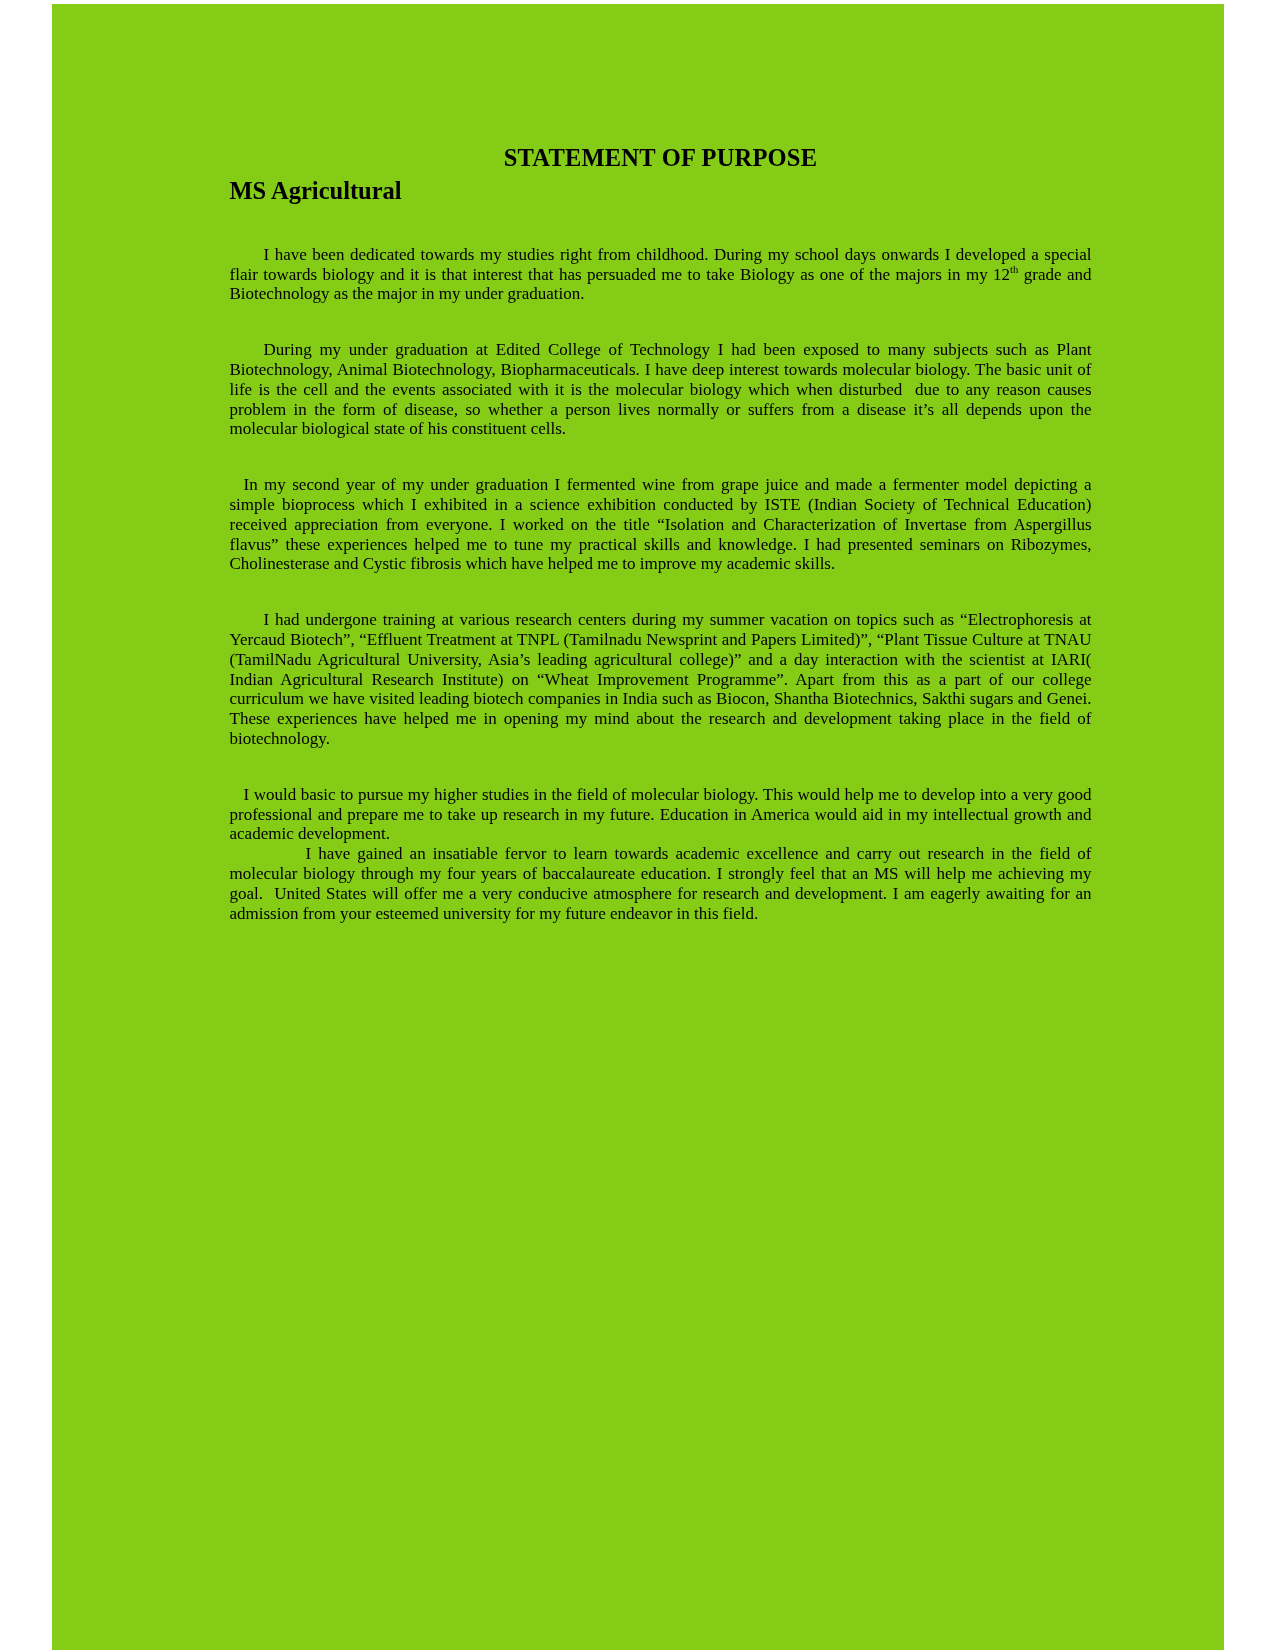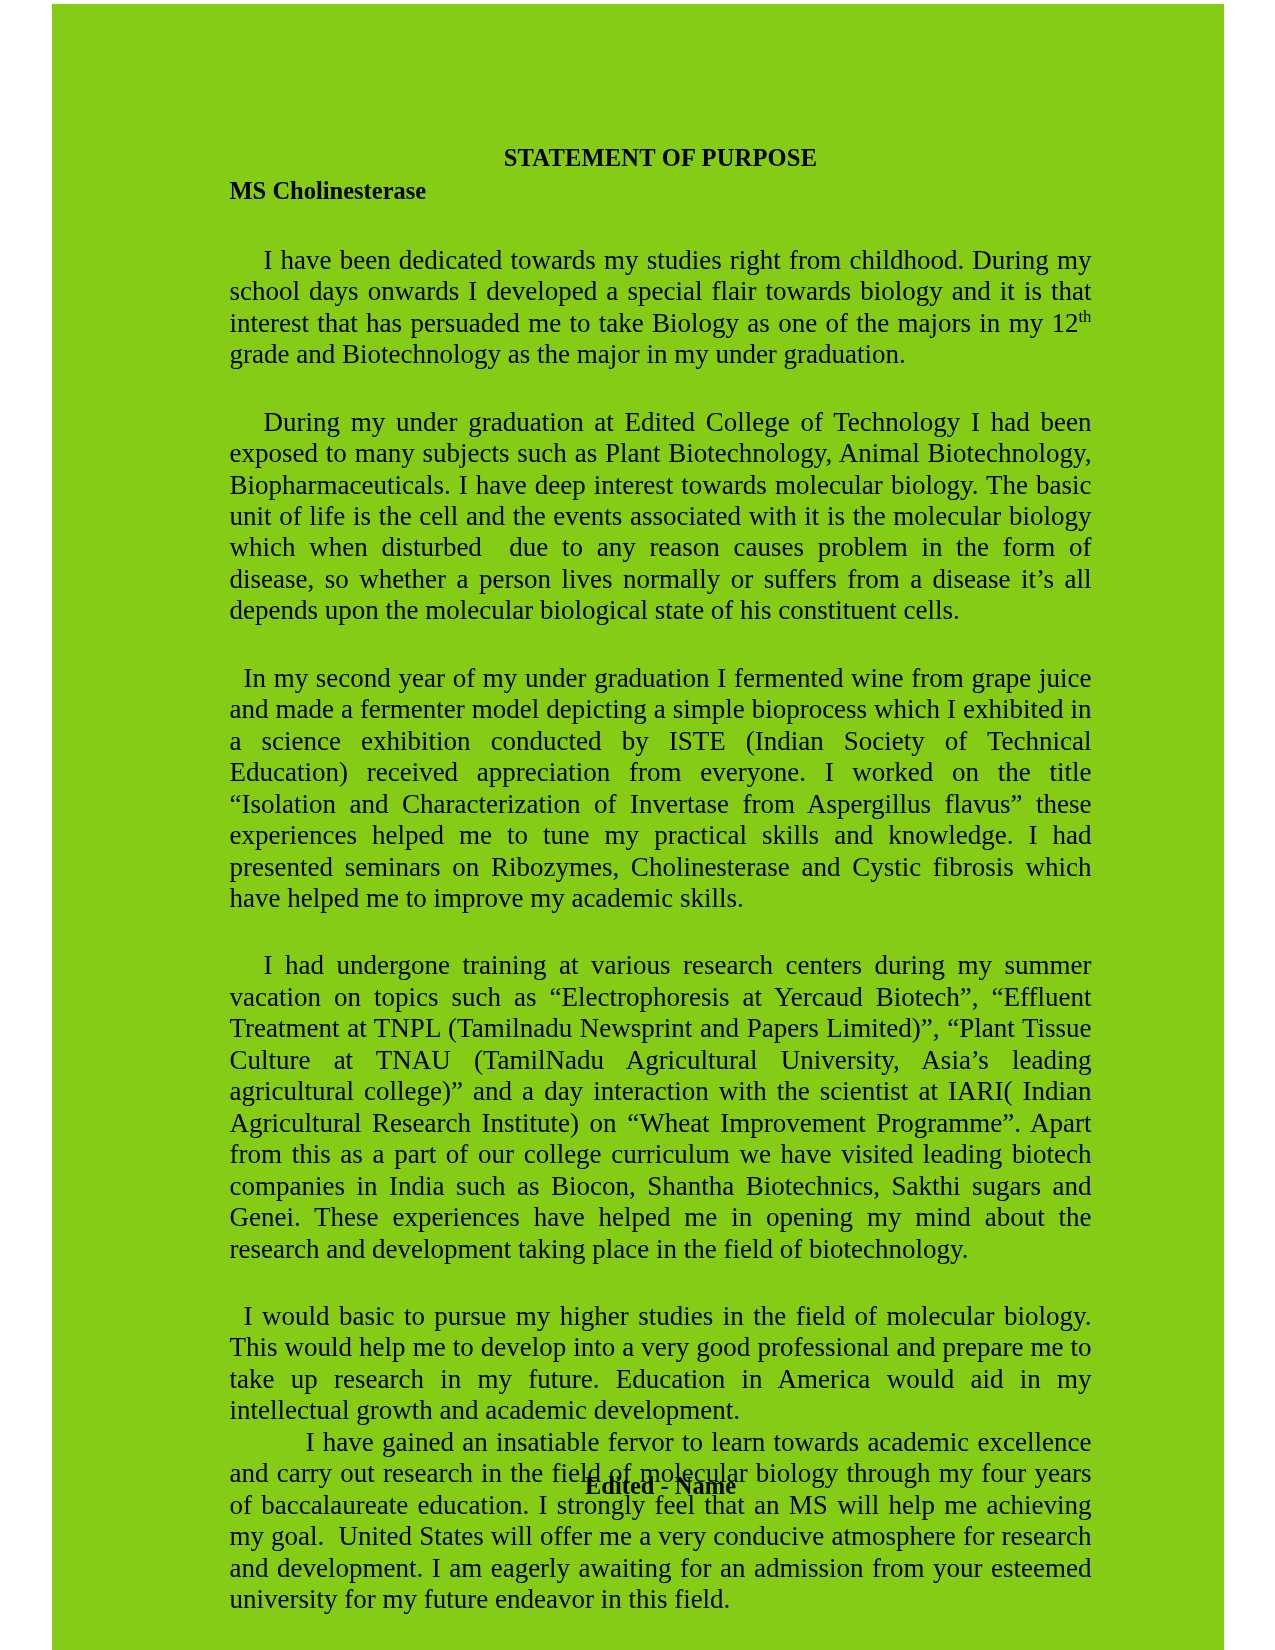--- a/index.html
+++ b/index.html
@@ -35,21 +35,21 @@
     margin: 0 0 4px 0;
   }
   .doc-subtitle {
     text-align: left;
     font-weight: bold;
     font-size: 24.5px;
     line-height: 1.18;
     margin: 0;
   }
   p.para {
-    font-size: 27px;
+    font-size: 17px;
     line-height: 1.165;
     text-align: justify;
     text-justify: inter-word;
     margin: 0;
     -webkit-hyphens: none;
     hyphens: none;
   }
   .gap-lg { height: 39px; }
   .gap-md { height: 36px; }
   .indent-sm { display: inline-block; width: 34px; }
@@ -75,21 +75,21 @@
 </style>
 </head>
 <body>
 
 <div class="page">
 
   <div class="content">
 
     <div class="doc-title">STATEMENT OF PURPOSE</div>
 
-    <div class="doc-subtitle">MS Cholinesterase</div>
+    <div class="doc-subtitle">MS Agricultural</div>
 
     <div class="gap-lg"></div>
 
     <p class="para"><span class="indent-sm"></span><span class="run">I have been dedicated towards my studies right from childhood. During my school days onwards I developed a special flair towards biology and it is that interest that has persuaded me to take Biology as one of the majors in my 12</span><sup class="ordinal">th</sup><span class="run"> grade and Biotechnology as the major in my under graduation.</span></p>
 
     <div class="gap-md"></div>
 
     <p class="para"><span class="indent-sm"></span><span class="run">During my under graduation at </span><b class="bold">Edited</b><span class="run"> College of Technology I had been exposed to many subjects such as Plant Biotechnology, Animal Biotechnology, Biopharmaceuticals. I have deep interest towards molecular biology. The basic unit of life is the cell and the events associated with it is the molecular biology which when disturbed  due to any reason causes problem in the form of disease, so whether a person lives normally or suffers from a disease it’s all depends upon the molecular biological state of his constituent cells.</span></p>
 
     <div class="gap-md"></div>
@@ -101,15 +101,14 @@
     <p class="para"><span class="indent-sm"></span><span class="run">I had undergone training at various research centers during my summer vacation on topics such as “Electrophoresis at Yercaud Biotech”, “Effluent Treatment at TNPL (Tamilnadu Newsprint and Papers Limited)”, “Plant Tissue Culture at TNAU (TamilNadu Agricultural University, Asia’s leading agricultural college)” and a day interaction with the scientist at IARI( Indian Agricultural Research Institute) on “Wheat Improvement Programme”. Apart from this as a part of our college curriculum we have visited leading biotech companies in India such as Biocon, Shantha Biotechnics, Sakthi sugars and Genei. These experiences have helped me in opening my mind about the research and development taking place in the field of biotechnology.</span></p>
 
     <div class="gap-md"></div>
 
     <p class="para"><span class="indent-xs"></span><span class="run">I would basic to pursue my higher studies in the field of molecular biology. This would help me to develop into a very good professional and prepare me to take up research in my future. Education in America would aid in my intellectual growth and academic development.</span></p>
 
     <p class="para"><span class="indent-lg"></span><span class="run">I have gained an insatiable fervor to learn towards academic excellence and carry out research in the field of molecular biology through my four years of baccalaureate education. I strongly feel that an </span><b class="bold">MS</b><span class="run"> will help me achieving my goal.  United States will offer me a very conducive atmosphere for research and development. I am eagerly awaiting for an admission from your esteemed university for my future endeavor in this field.</span></p>
 
   </div>
 
-  <div class="signature">Edited - Name</div>
 
 </div>
 
 </body></html>

